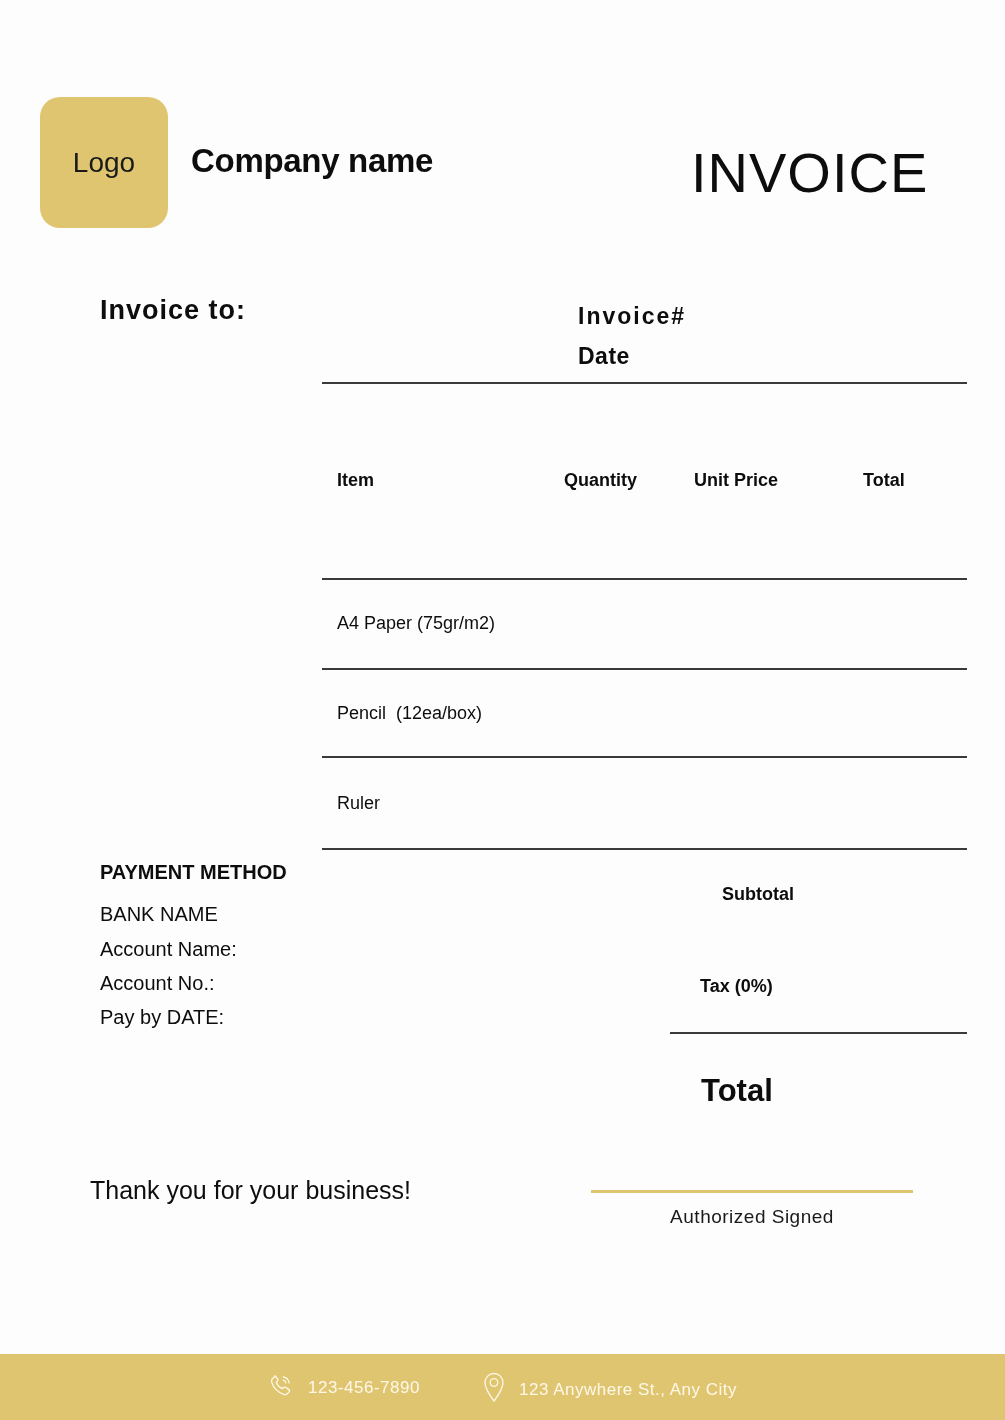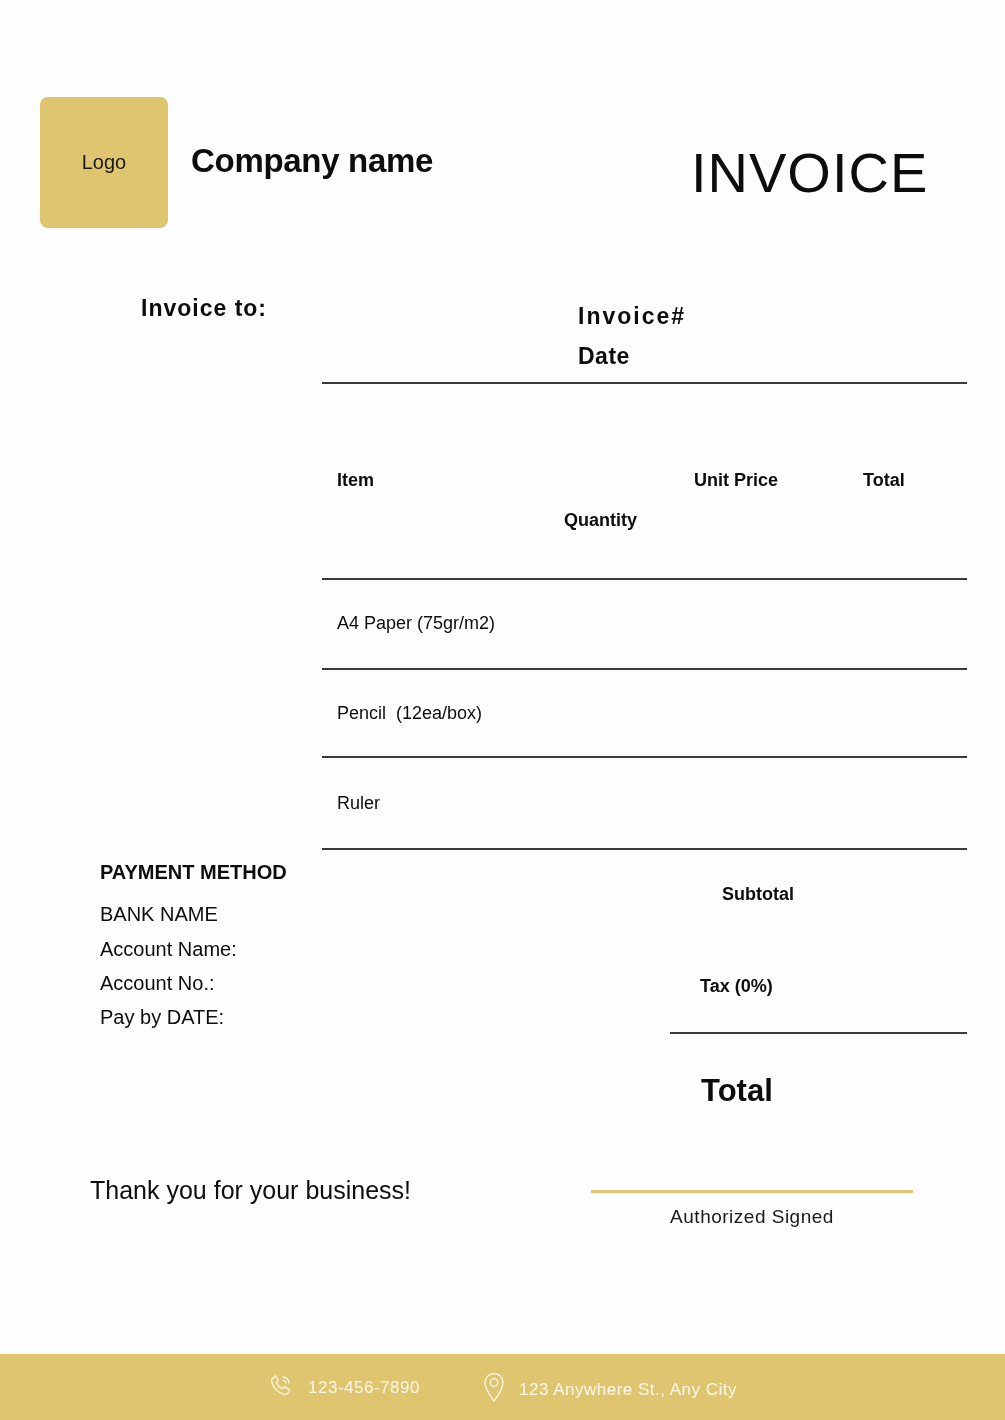--- a/index.html
+++ b/index.html
@@ -4,27 +4,27 @@
   <style>
     html, body { margin: 0; padding: 0; }
     body {
       width: 1005px; height: 1420px; position: relative; overflow: hidden;
       background: #fdfdfd; color: #0d0d0d;
       font-family: "Liberation Sans", "DejaVu Sans", sans-serif;
     }
     .abs { position: absolute; }
     .logo {
       left: 40px; top: 97px; width: 128px; height: 131px;
-      background: #e0c571; border-radius: 8px;
+      background: #e0c571; border-radius: 20px;
       display: flex; align-items: center; justify-content: center;
-      font-size: 20px; color: #1a1a1a;
+      font-size: 28px; color: #1a1a1a;
     }
     .company { left: 191px; top: 142px; font-size: 33px; font-weight: bold; letter-spacing: -0.3px; }
     .invoice-title { left: 691px; top: 143px; font-size: 56px; font-weight: normal; letter-spacing: 1px; line-height: 60px; }
-    .invoice-to { left: 100px; top: 295px; font-size: 23px; font-weight: bold; letter-spacing: 1px; margin-left: 41px; }
+    .invoice-to { left: 100px; top: 295px; font-size: 27px; font-weight: bold; letter-spacing: 1px; }
     .invoice-no { left: 578px; top: 295px; font-size: 23px; font-weight: bold; letter-spacing: 2px; margin-top: 8px; }
     .date-lbl { left: 578px; top: 343px; font-size: 23px; font-weight: bold; letter-spacing: 0.5px; }
     .hline { height: 2px; background: #3a3a3a; }
     .th { top: 470px; font-size: 18px; font-weight: bold; }
     .row-text { left: 337px; font-size: 18px; }
     .pm-title { left: 100px; top: 861px; font-size: 20px; font-weight: bold; }
     .pm-line { left: 100px; font-size: 20px; }
     .sum-lbl { left: 700px; font-size: 18px; font-weight: bold; }
     .grand-total { left: 701px; top: 1073px; font-size: 31px; font-weight: bold; }
     .thanks { left: 90px; top: 1176px; font-size: 25px; }
@@ -44,21 +44,21 @@
 </div>
 <div class="abs company">Company name</div>
 <div class="abs invoice-title">INVOICE</div>
 
 <div class="abs invoice-to">Invoice to:</div>
 <div class="abs invoice-no">Invoice#</div>
 <div class="abs date-lbl">Date</div>
 <div class="abs hline" style="left:322px; top:382px; width:645px;"></div>
 
 <div class="abs th" style="left:337px;">Item</div>
-<div class="abs th" style="left:564px;margin-top:40px;">Quantity</div>
+<div class="abs th" style="left:564px;">Quantity</div>
 <div class="abs th" style="left:694px;">Unit Price</div>
 <div class="abs th" style="left:863px;">Total</div>
 <div class="abs hline" style="left:322px; top:578px; width:645px;"></div>
 
 <div class="abs row-text" style="top:613px;">A4 Paper (75gr/m2)</div>
 <div class="abs hline" style="left:322px; top:668px; width:645px;"></div>
 <div class="abs row-text" style="top:703px; white-space:pre;">Pencil  (12ea/box)</div>
 <div class="abs hline" style="left:322px; top:756px; width:645px;"></div>
 <div class="abs row-text" style="top:793px;">Ruler</div>
 <div class="abs hline" style="left:322px; top:848px; width:645px;"></div>

